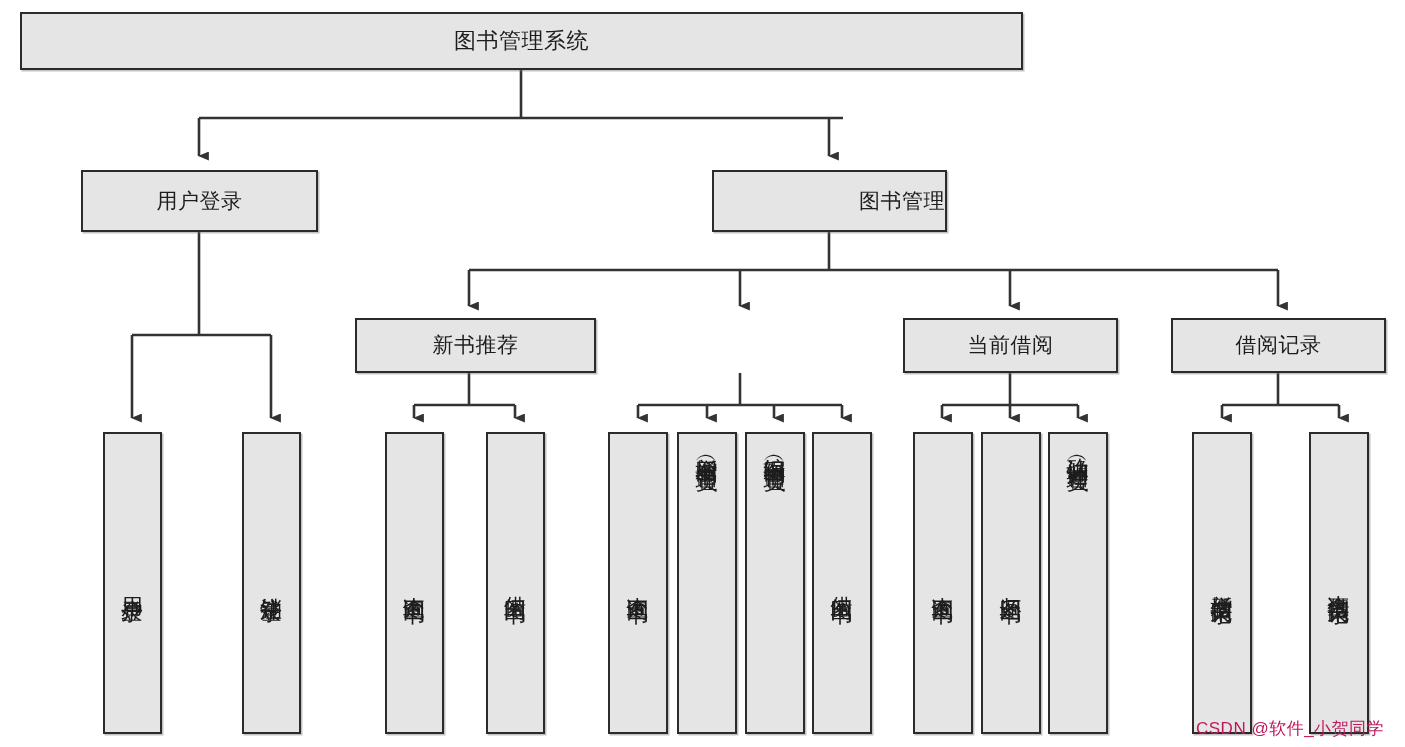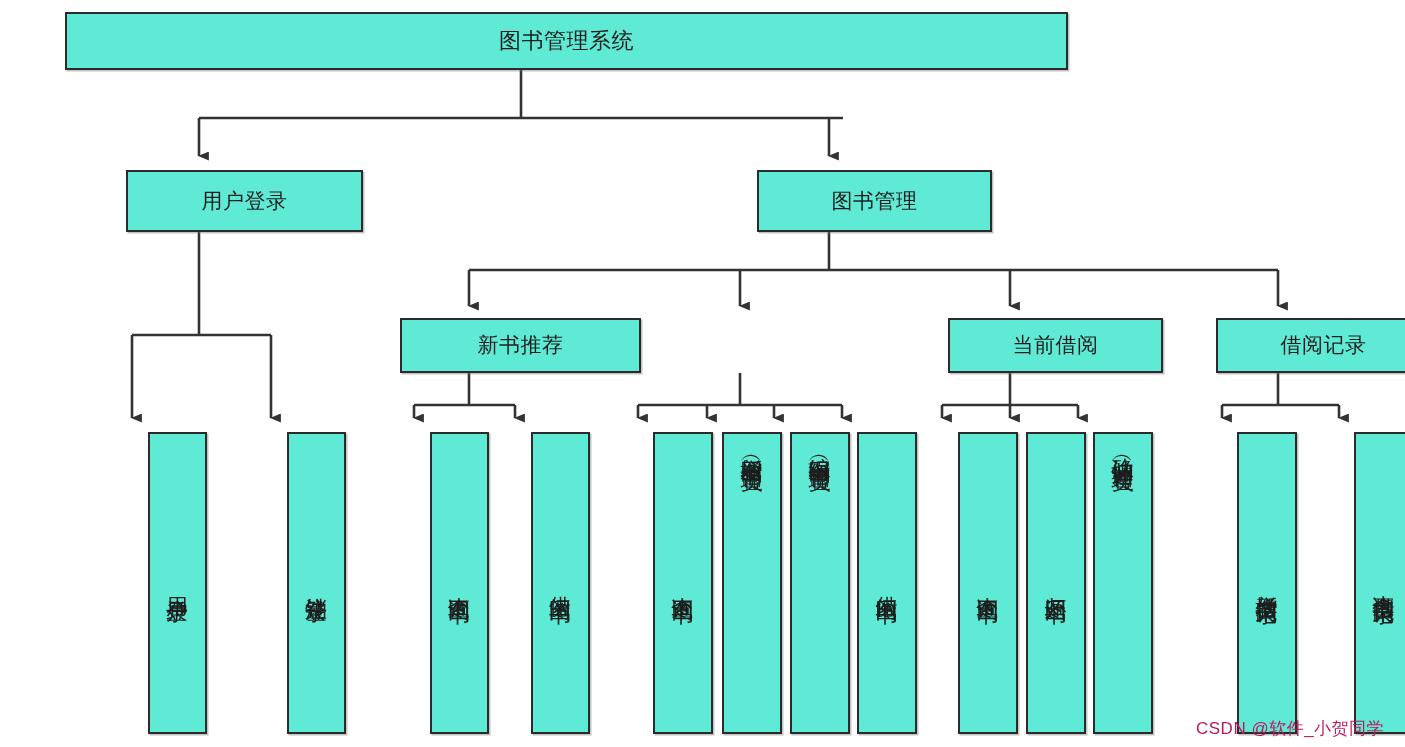--- a/index.html
+++ b/index.html
@@ -20,27 +20,26 @@
     position: absolute;
     left: 0;
     top: 0;
     width: 1405px;
     height: 747px;
     pointer-events: none;
   }
   .node {
     position: absolute;
     box-sizing: border-box;
-    background: #5eead4;
+    background: #e5e5e5;
     border: 2px solid #2b2b2b;
     display: flex;
     align-items: center;
     justify-content: center;
     box-shadow: 1.5px 1.5px 0 rgba(120,120,120,0.45);
-    margin-left: 45px;
   }
   .node-label {
     color: #1d1d1d;
     text-align: center;
     line-height: 1.18;
     white-space: nowrap;
     letter-spacing: 0.5px;
   }
   .node.horizontal .node-label {
     font-size: 21px;
@@ -131,21 +130,21 @@
   </svg>
 
   <div class="node root horizontal" style="left:20px; top:12px; width:1003px; height:58px;">
     <span class="node-label">图书管理系统</span>
   </div>
 
   <div class="node horizontal" style="left:81px; top:170px; width:237px; height:62px;">
     <span class="node-label">用户登录</span>
   </div>
 
-  <div class="node horizontal" style="left:712px; top:170px; width:235px; height:62px;">
+  <div class="node horizontal" style="left:712px; top:170px; width:235px; height:62px;justify-content:flex-end;">
     <span class="node-label">图书管理</span>
   </div>
 
   <div class="node horizontal" style="left:355px; top:318px; width:241px; height:55px;justify-content:center;">
     <span class="node-label">新书推荐</span>
   </div>
 
 
   <div class="node horizontal" style="left:903px; top:318px; width:215px; height:55px;">
     <span class="node-label">当前借阅</span>

